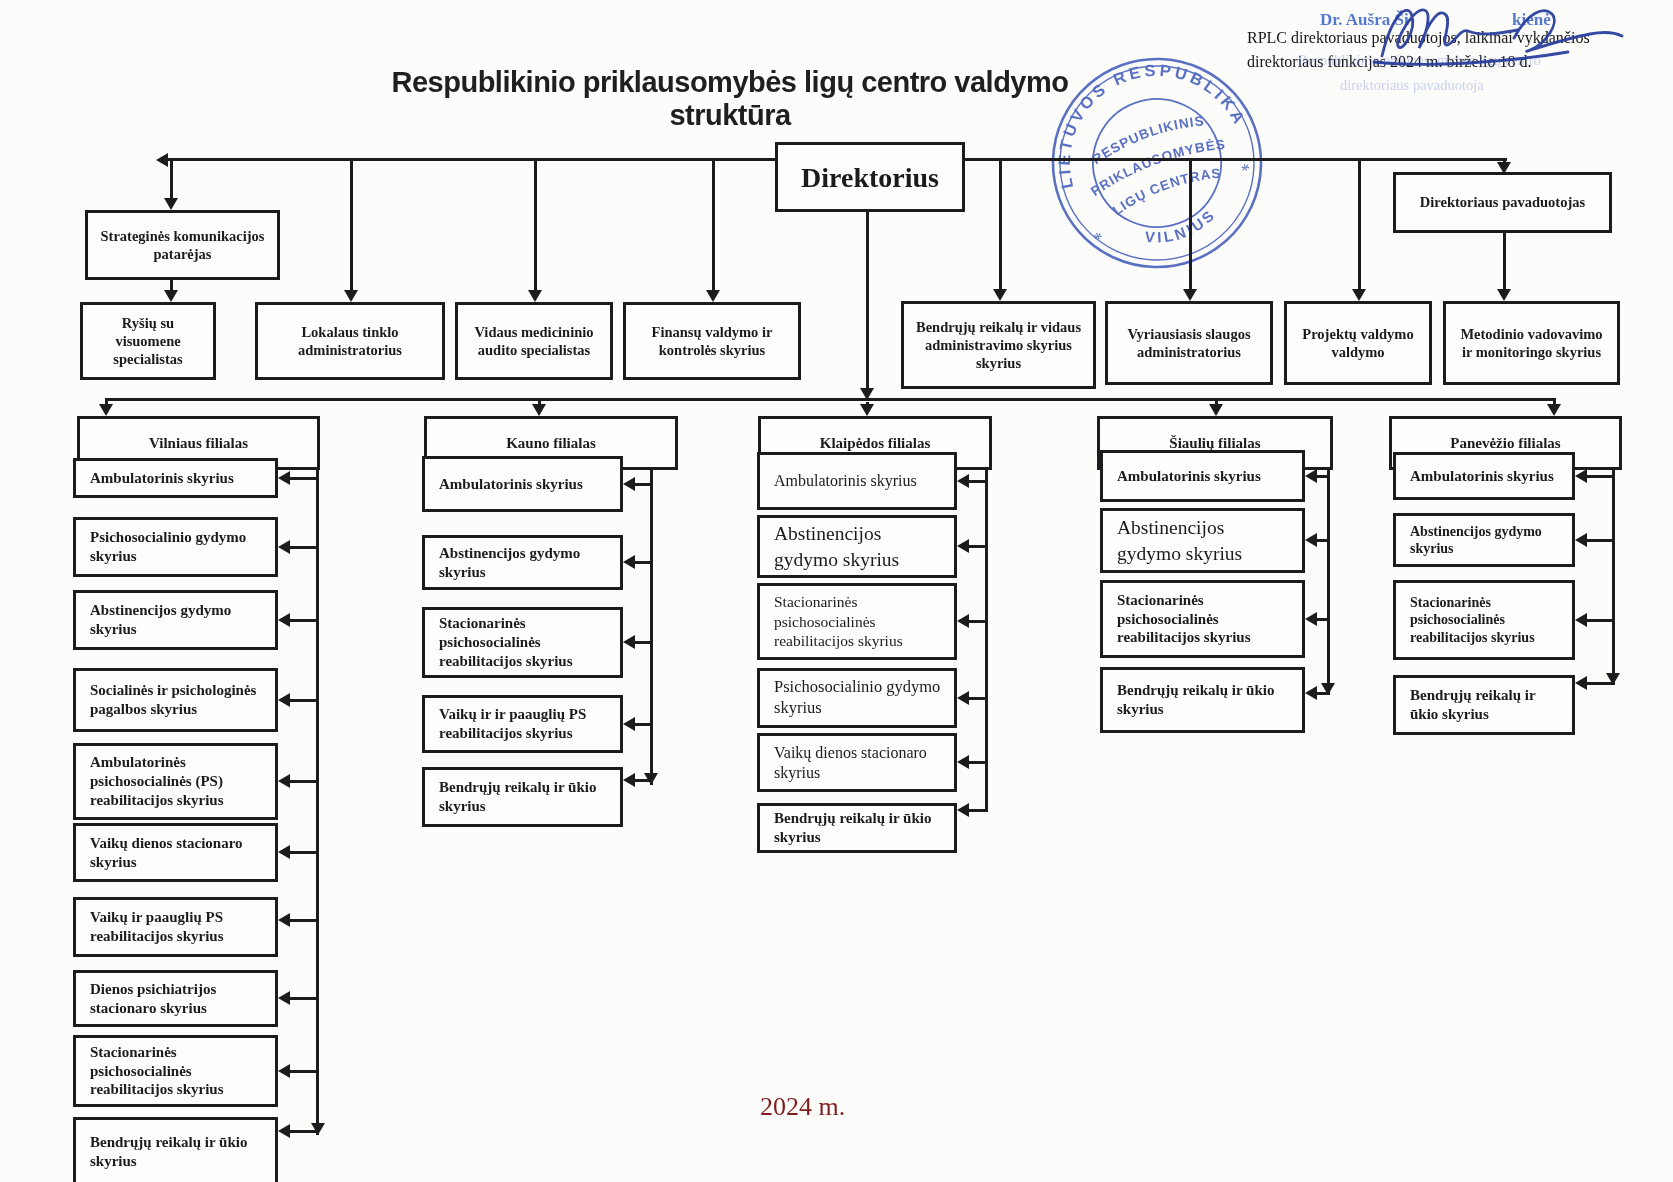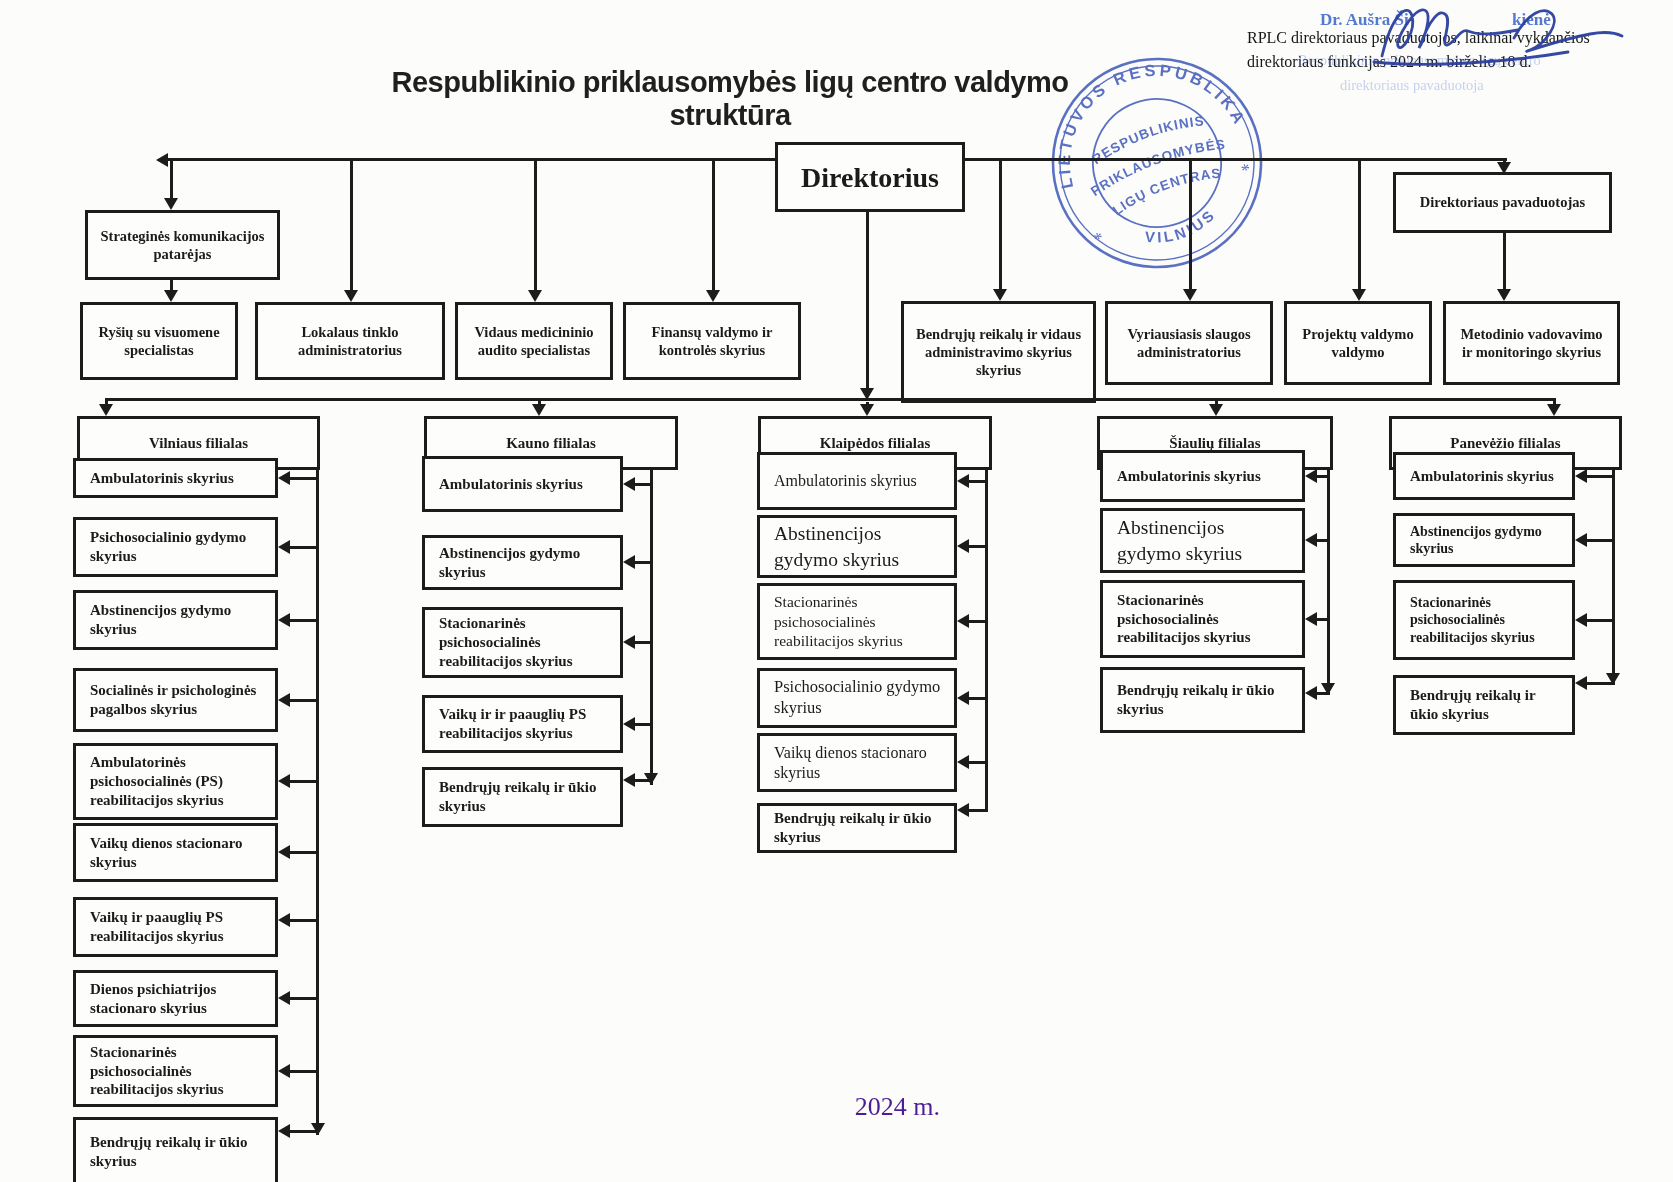--- a/index.html
+++ b/index.html
@@ -9,21 +9,21 @@
   }
   .title{
     position:absolute;left:330px;top:66px;width:800px;text-align:center;
     font-family:"Liberation Sans",sans-serif;font-weight:bold;font-size:29px;
     color:#1f1f1f;letter-spacing:-0.5px;
   }
   .approval{position:absolute;left:1247px;top:26px;font-size:16px;line-height:23.5px;color:#161616}
   .approval div{white-space:nowrap}
   .blue-name{position:absolute;top:10px;font-size:17px;color:#3a63c9;opacity:.85;font-weight:bold;white-space:nowrap}
   .faint-blue{position:absolute;font-size:14.5px;color:#4a6cd4;opacity:.30;filter:blur(.6px);white-space:nowrap}
-  .caption{position:absolute;left:760px;top:1092px;width:180px;text-align:right;font-size:26px;color:#4c1d95}
+  .caption{position:absolute;left:760px;top:1092px;width:180px;text-align:left;font-size:26px;color:#7f1d1d}
 
   
   .bx{
     position:absolute;background:#fdfdfc;border:3px solid #1c1c1c;box-sizing:border-box;
     display:flex;align-items:center;font-weight:bold;font-size:15px;line-height:1.25;
     padding:4px 10px;
   }
   .ctr{justify-content:center;text-align:center}
   .lft{justify-content:flex-start;text-align:left;padding-left:14px}
   .dir{font-size:28px;font-weight:bold}
@@ -53,26 +53,26 @@
 <div class="blue-name" style="left:1512px">kienė</div>
 <div class="faint-blue" style="left:1298px;top:52px">Respublikinio priklausomybės ligų centro</div>
 <div class="faint-blue" style="left:1340px;top:77px">direktoriaus pavaduotoja</div>
 
 <div class="caption">2024 m.</div>
 
 <div class="bx ctr dir" style="left:775px;top:142px;width:190px;height:70px">Direktorius</div>
 <div class="bx ctr" style="left:1393px;top:172px;width:219px;height:61px;font-size:14.5px">Direktoriaus pavaduotojas</div>
 <div class="bx ctr" style="left:85px;top:210px;width:195px;height:70px;font-size:14.5px">Strateginės komunikacijos patarėjas</div>
 
-<div class="bx ctr" style="left:80px;top:302px;width:158px;height:78px;font-size:14.5px">Ryšių su visuomene specialistas</div>
+<div class="bx ctr" style="left:80px;top:302px;width:136px;height:78px;font-size:14.5px">Ryšių su visuomene specialistas</div>
 <div class="bx ctr" style="left:255px;top:302px;width:190px;height:78px;font-size:14.5px">Lokalaus tinklo administratorius</div>
 <div class="bx ctr" style="left:455px;top:302px;width:158px;height:78px;font-size:14.5px">Vidaus medicininio audito specialistas</div>
 <div class="bx ctr" style="left:623px;top:302px;width:178px;height:78px;font-size:14.5px">Finansų valdymo ir kontrolės skyrius</div>
 
-<div class="bx ctr" style="left:901px;top:301px;width:195px;height:102px;font-size:14.5px">Bendrųjų reikalų ir vidaus administravimo skyrius skyrius</div>
+<div class="bx ctr" style="left:901px;top:301px;width:195px;height:88px;font-size:14.5px">Bendrųjų reikalų ir vidaus administravimo skyrius skyrius</div>
 <div class="bx ctr" style="left:1105px;top:301px;width:168px;height:84px;font-size:14.5px">Vyriausiasis slaugos administratorius</div>
 <div class="bx ctr" style="left:1284px;top:301px;width:148px;height:84px;font-size:14.5px">Projektų valdymo valdymo</div>
 <div class="bx ctr" style="left:1443px;top:301px;width:177px;height:84px;font-size:14.5px">Metodinio vadovavimo ir monitoringo skyrius</div>
 
 <div class="bx ctr" style="left:77px;top:416px;width:243px;height:54px">Vilniaus filialas</div>
 <div class="bx ctr" style="left:424px;top:416px;width:254px;height:54px">Kauno filialas</div>
 <div class="bx ctr" style="left:758px;top:416px;width:234px;height:54px">Klaipėdos filialas</div>
 <div class="bx ctr" style="left:1097px;top:416px;width:236px;height:54px">Šiaulių filialas</div>
 <div class="bx ctr" style="left:1389px;top:416px;width:233px;height:54px">Panevėžio filialas</div>
 

